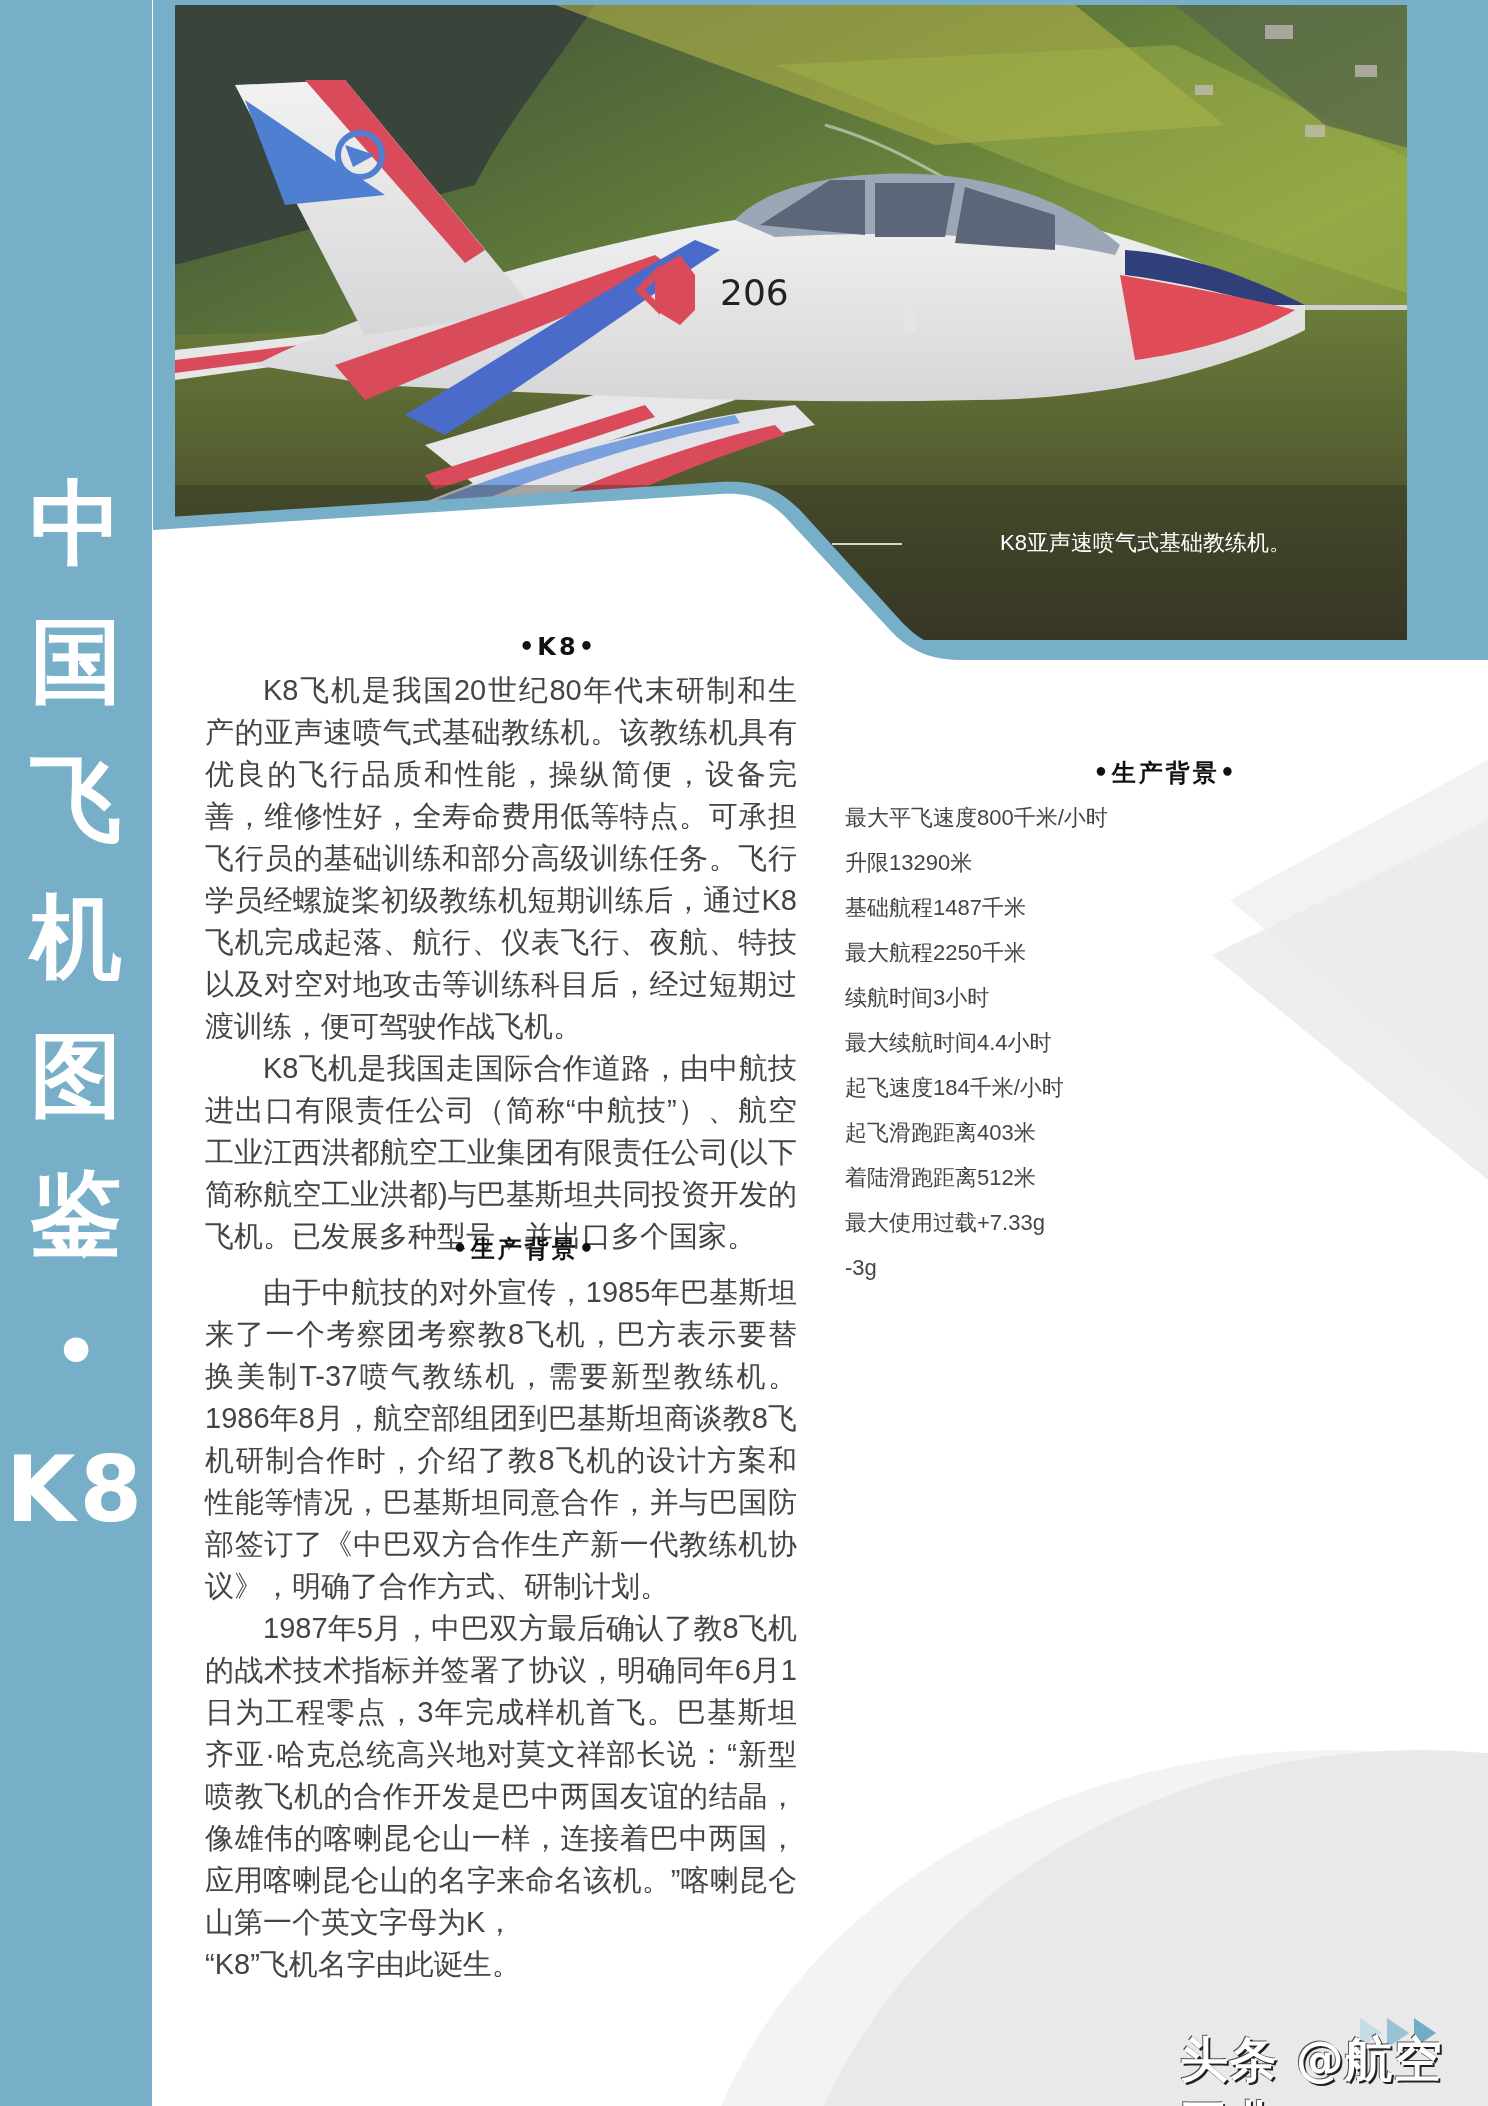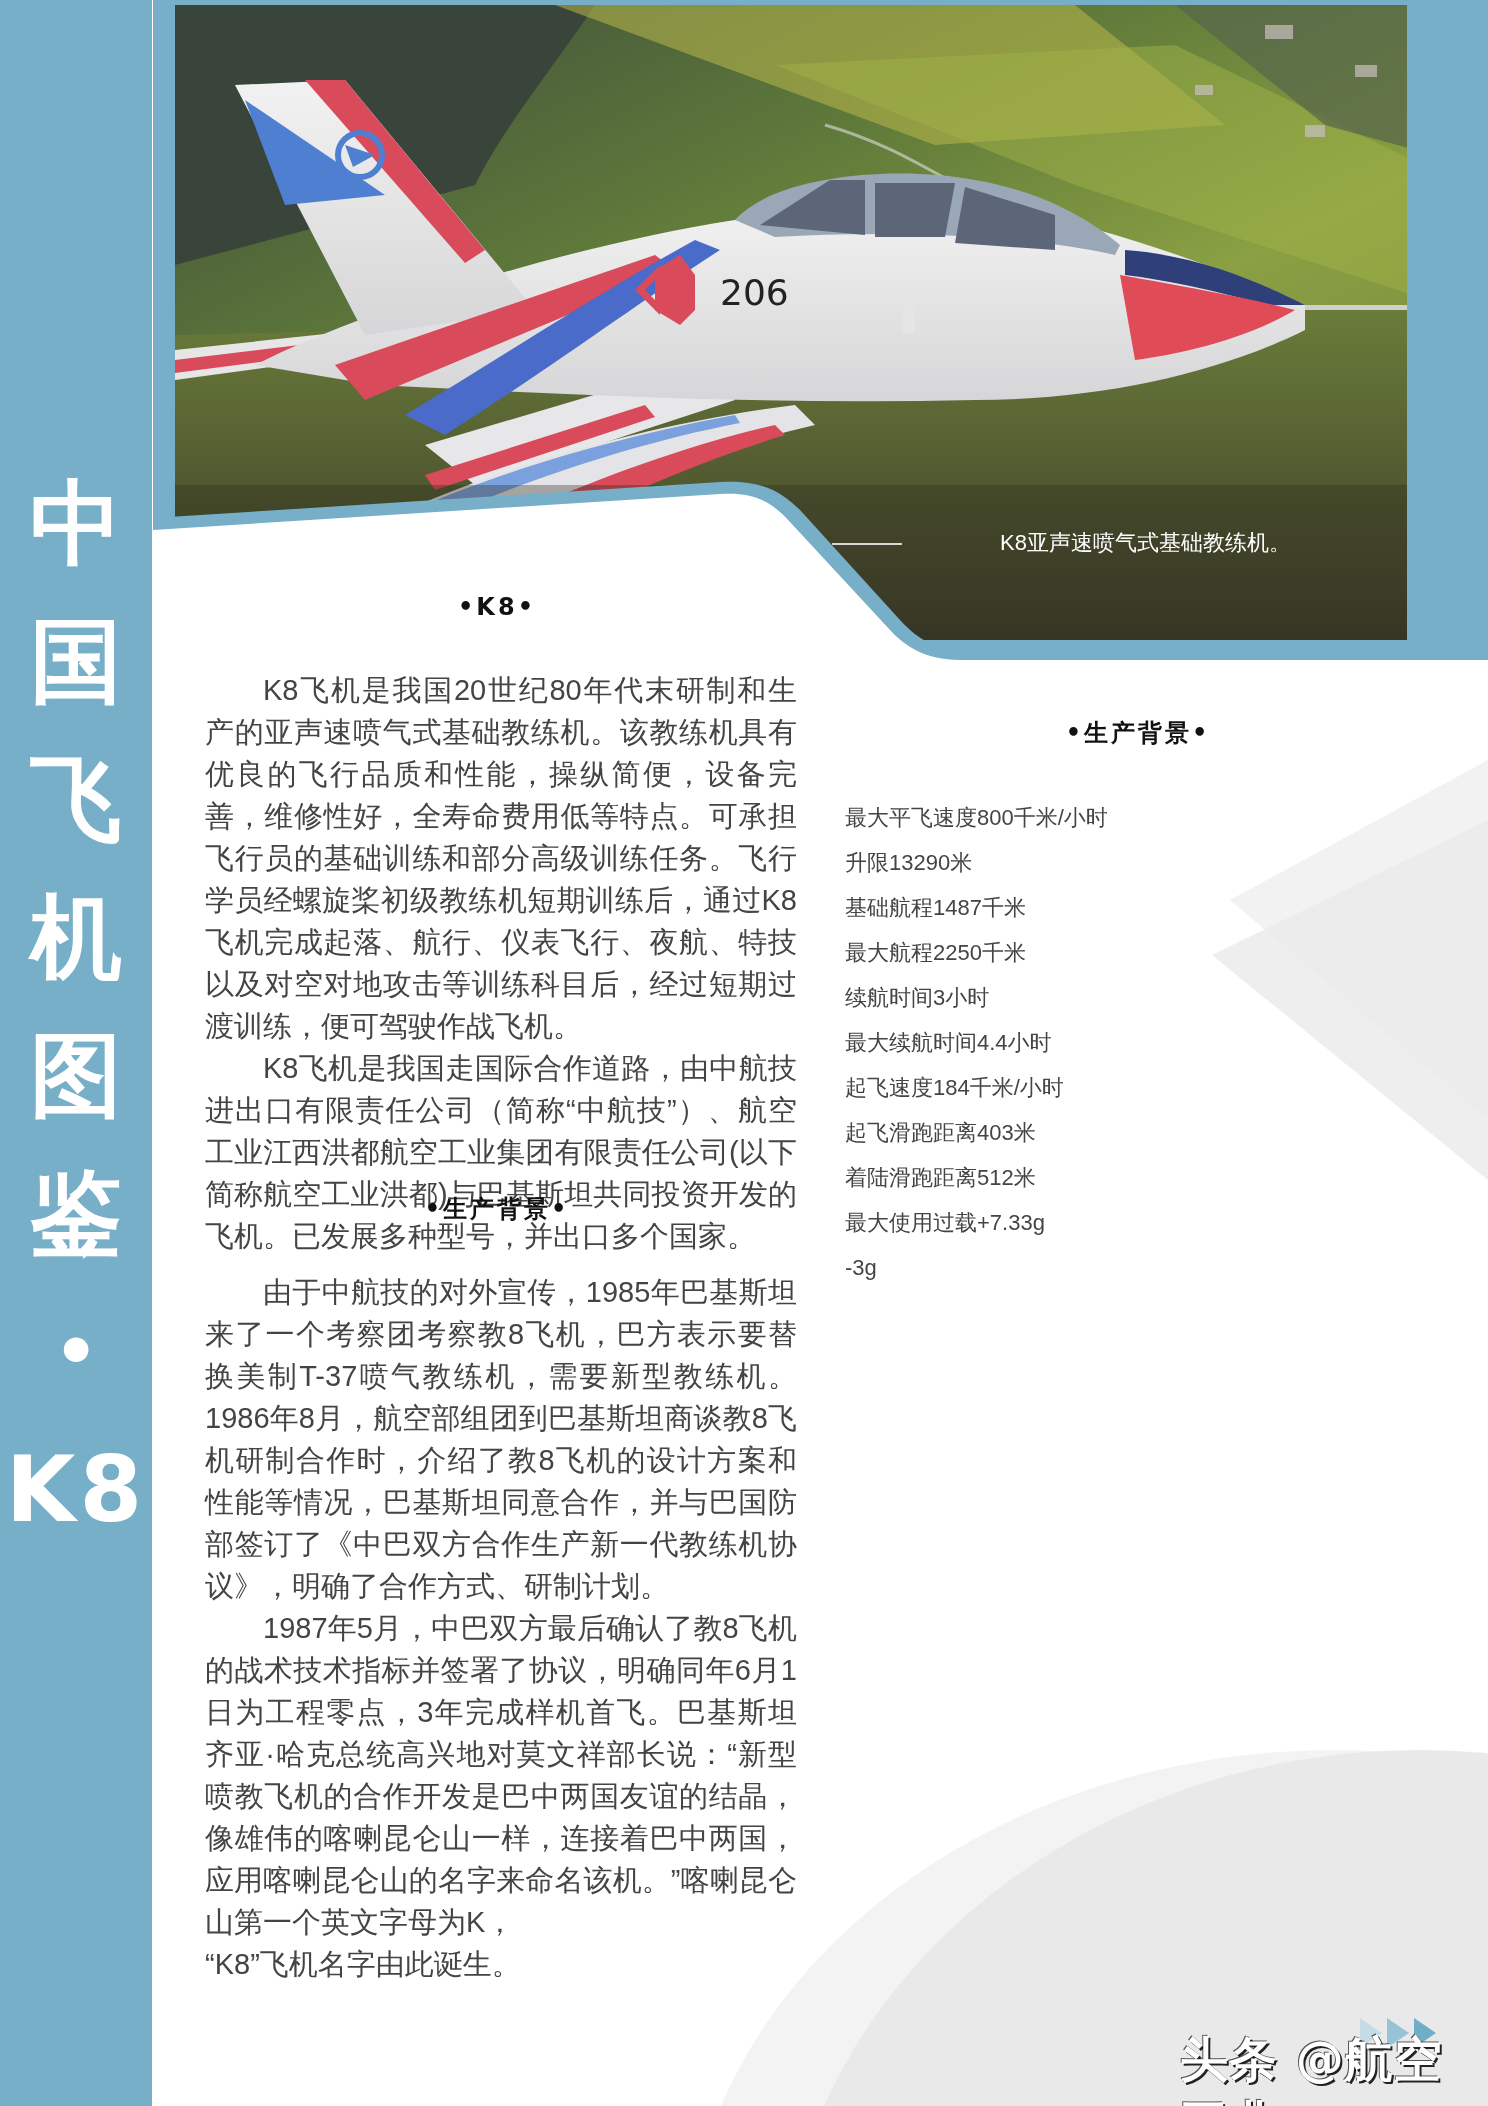--- a/index.html
+++ b/index.html
@@ -18,21 +18,21 @@
   .hero { left:153px; top:5px; width:1232px; height:635px; overflow:hidden;margin-left:22px; }
 
   
   .deco { left:0; top:0; width:1488px; height:2106px; pointer-events:none; }
 
   
   .caption-line { left:832px; top:543px; width:70px; height:2px; background:#d8d8d0; }
   .caption-text { left:1000px; top:529px; color:#ffffff; font-size:22px; line-height:28px; font-family:"Liberation Sans","DejaVu Sans",sans-serif; }
 
   
-  .heading { font-weight:bold; color:#111; font-size:24px; letter-spacing:3px; text-align:center; font-family:"DejaVu Sans","Liberation Sans",sans-serif; }
+  .heading { font-weight:bold; color:#111; font-size:24px; letter-spacing:3px; text-align:right; font-family:"DejaVu Sans","Liberation Sans",sans-serif;margin-top:40px; }
   .h-k8 { left:397px; top:593px; width:200px; }
   .h-bg-left { left:397px; top:1193px; width:200px; }
   .h-bg-right { left:1038px; top:717px; width:200px; }
 
   
   .col { left:205px; width:592px; color:#444; font-size:29px; line-height:42px; text-align:justify; font-family:"Liberation Sans","DejaVu Sans",sans-serif; }
   .col p { margin:0; text-indent:2em; }
   .col p.noindent { text-indent:0; }
   .col1 { top:669px; }
   .col2 { top:1271px; }

